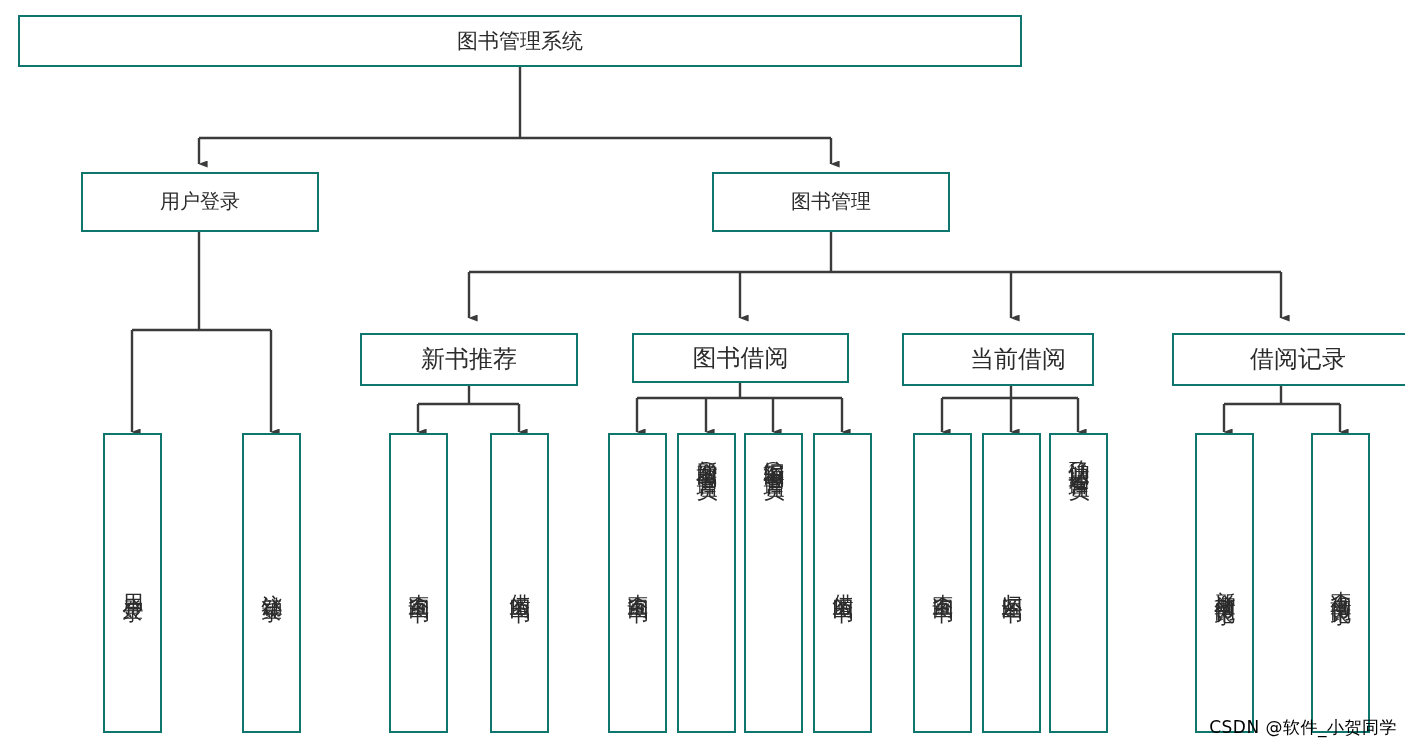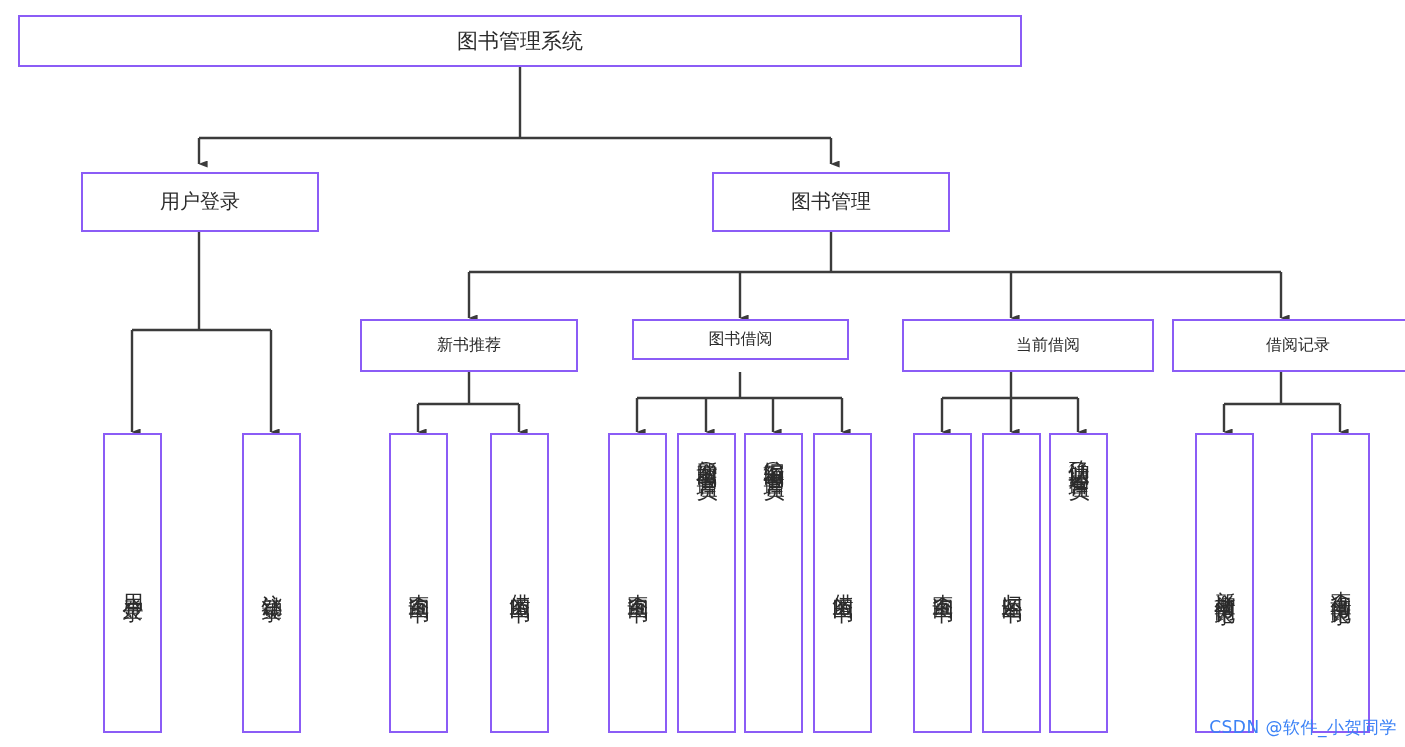--- a/index.html
+++ b/index.html
@@ -23,21 +23,21 @@
     left: 0;
     top: 0;
     width: 1405px;
     height: 747px;
     pointer-events: none;
   }
   .node {
     position: absolute;
     box-sizing: border-box;
     background: #ffffff;
-    border: 2px solid #8b5cf6;
+    border: 2px solid #0f766e;
     display: flex;
     align-items: center;
     justify-content: center;
     color: #2b2b2b;
     z-index: 2;
   }
   .node .node-label {
     display: block;
     text-align: center;
     line-height: 1.28;
@@ -47,21 +47,22 @@
   
   .node.level-0 {
     font-size: 21px;
   }
   
   .node.level-1 {
     font-size: 20px;
   }
   
   .node.level-2 {
-    font-size: 16px;
+    font-size: 24px;
+    margin-top: 14px;
   }
   
   .node.level-3 {
     font-size: 21px;
     align-items: flex-start;
     padding-top: 8px;
   }
   .node.level-3 .node-label {
     writing-mode: vertical-rl;
     text-orientation: upright;
@@ -73,21 +74,21 @@
   
   .node.level-3.centered {
     align-items: center;
     padding-top: 0;
   }
   #watermark {
     position: absolute;
     right: 8px;
     bottom: 8px;
     font-size: 17px;
-    color: #3b82f6;
+    color: #000000;
     letter-spacing: 0.5px;
     z-index: 5;
     white-space: nowrap;
   }
 </style>
 </head>
 <body>
 
 <div id="diagram-canvas">
 
@@ -150,25 +151,25 @@
   </div>
 
   <div class="node level-1" style="left:712px; top:172px; width:238px; height:60px;font-family:Liberation Serif, serif;">
     <span class="node-label">图书管理</span>
   </div>
 
   <div class="node level-2" style="left:360px; top:319px; width:218px; height:53px;">
     <span class="node-label">新书推荐</span>
   </div>
 
-  <div class="node level-2" style="left:632px; top:319px; width:217px; height:41px;justify-content:center;">
+  <div class="node level-2" style="left:632px; top:319px; width:217px; height:50px;justify-content:center;">
     <span class="node-label">图书借阅</span>
   </div>
 
-  <div class="node level-2" style="left:902px; top:319px; width:252px; height:53px;padding-left:40px;">
+  <div class="node level-2" style="left:902px; top:319px; width:192px; height:53px;padding-left:40px;">
     <span class="node-label">当前借阅</span>
   </div>
 
   <div class="node level-2" style="left:1172px; top:319px; width:252px; height:53px;">
     <span class="node-label">借阅记录</span>
   </div>
 
   <div class="node level-3 centered" style="left:103px; top:433px; width:59px; height:300px;">
     <span class="node-label">用户登录</span>
   </div>

